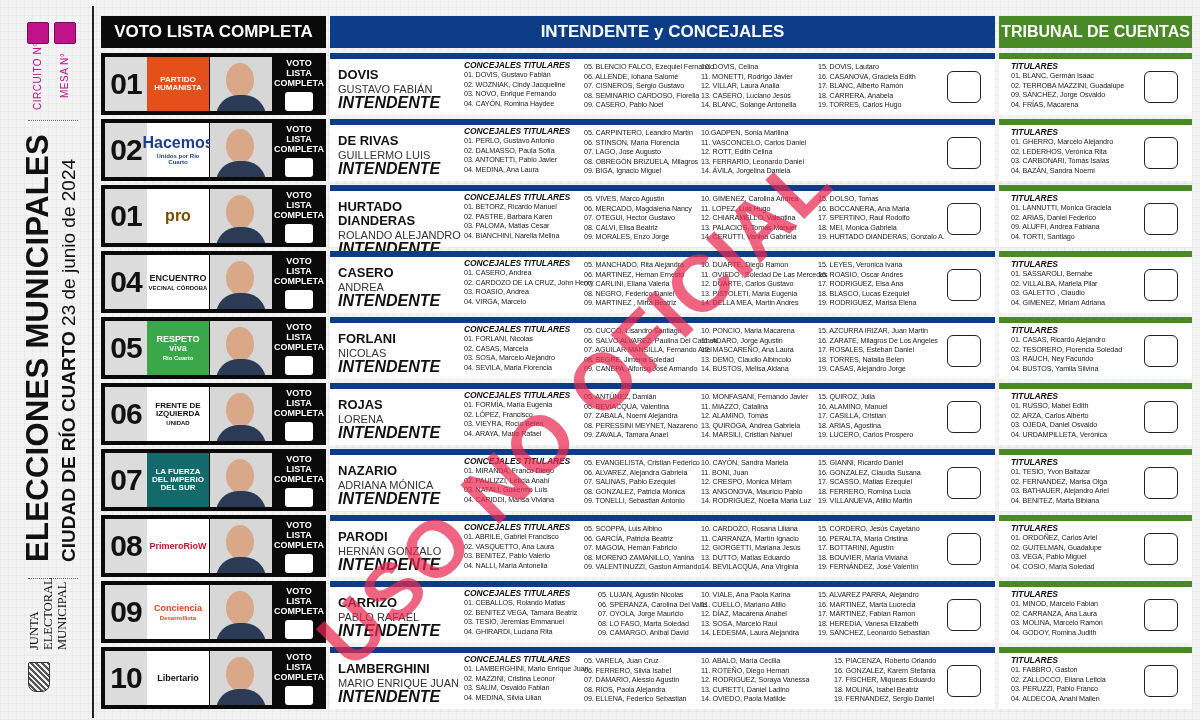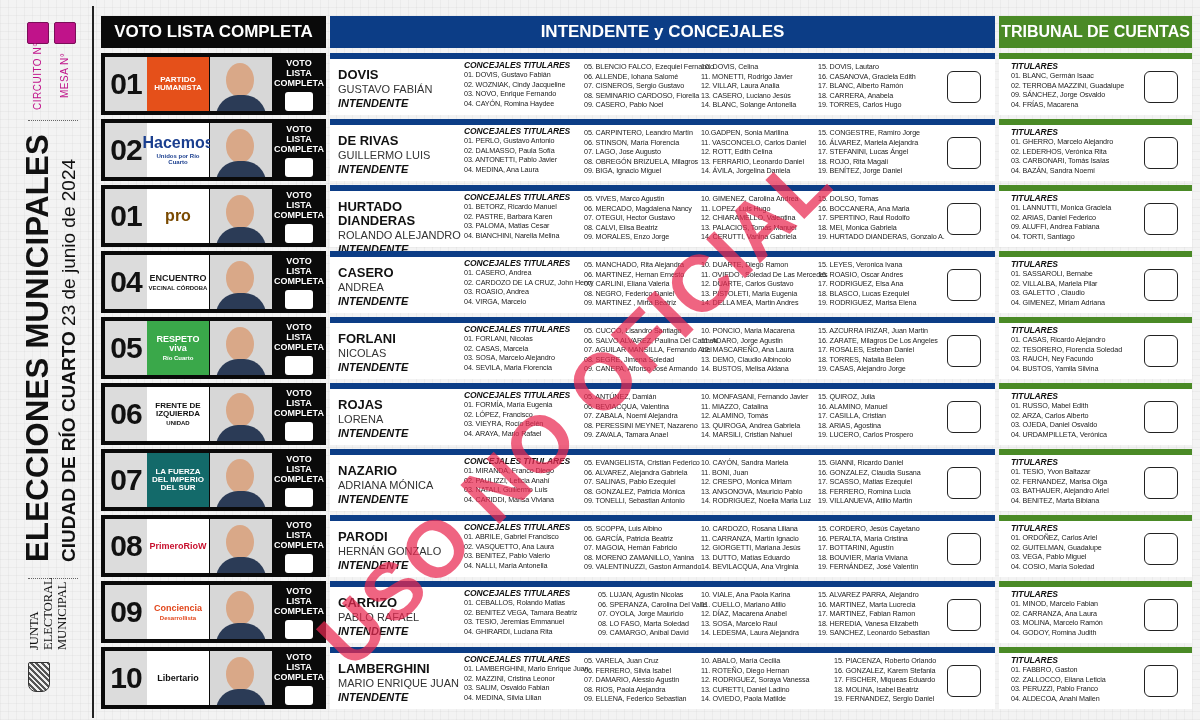--- a/index.html
+++ b/index.html
@@ -29,21 +29,21 @@
 .logo{width:62px;height:54px;display:flex;align-items:center;justify-content:center;flex-direction:column;font-weight:bold;text-align:center;line-height:1}
 .photo{width:62px;height:54px;margin-left:1px;background:#d7d7d7;position:relative;overflow:hidden}
 .head{position:absolute;left:16px;top:6px;width:28px;height:34px;border-radius:50%;background:#d9a888}
 .shoulders{position:absolute;left:6px;top:38px;width:50px;height:24px;border-radius:22px 22px 0 0;background:#2b3b56}
 .vlcbox{flex:1;display:flex;flex-direction:column;align-items:center;color:#fff;font-size:9px;font-weight:bold;line-height:10px;text-align:center;padding-top:1px}
 .cb{width:28px;height:28px;background:#fff;border-radius:3px;margin-top:4px}
 .int{position:absolute;left:229px;top:0;width:665px;height:62px;background:#fff;border-top:6px solid #0c3d86}
 .cand{position:absolute;left:8px;top:9px;width:125px;line-height:14px}
 .cand .ln{font-weight:bold;font-size:13px}
 .cand .fn{font-size:11px;color:#333}
-.cand .role{font-weight:bold;font-style:italic;font-size:11px}
+.cand .role{font-weight:bold;font-style:italic;font-size:16px}
 .col{position:absolute;top:1px;font-size:7.2px;line-height:9.6px;white-space:nowrap;letter-spacing:-.1px;color:#222}
 .col .h{font-weight:bold;font-style:italic;font-size:8.5px;line-height:10px;color:#111}
 .tick{position:absolute;right:14px;top:12px;width:34px;height:32px;border:1.5px solid #222;border-radius:6px;background:#fff}
 .tri{position:absolute;left:898px;top:0;width:193px;height:62px;background:#fff;border-top:6px solid #4a8a26}
 .tri .col{left:12px;top:2px}
 .tri .tick{right:14px}
 
 .wm{position:absolute;left:300px;top:620px;transform:rotate(-45deg);transform-origin:left top;font-weight:bold;font-size:80px;color:rgba(233,40,80,.72);white-space:nowrap;letter-spacing:2px;pointer-events:none}
 </style>
 </head>
@@ -177,28 +177,20 @@
           <div>09. BIGA, Ignacio Miguel</div>
         </div>
         <div class="col" style="left:371px">
           <div style="height:2px"></div>
           <div>10.GADPEN, Sonia Marilina</div>
           <div>11. VASCONCELO, Carlos Daniel</div>
           <div>12. ROTT, Edith Celina</div>
           <div>13. FERRARIO, Leonardo Daniel</div>
           <div>14. ÁVILA, Jorgelina Daniela</div>
         </div>
-        <div class="col" style="left:488px">
-          <div style="height:2px"></div>
-          <div>15. CONGESTRE, Ramiro Jorge</div>
-          <div>16. ÁLVAREZ, Mariela Alejandra</div>
-          <div>17. STEFANINI, Lucas Ángel</div>
-          <div>18. ROJO, Rita Magalí</div>
-          <div>19. BENÍTEZ, Jorge Daniel</div>
-        </div>
         <div class="tick"></div>
       </div>
       <div class="tri">
         <div class="col">
           <div class="h">TITULARES</div>
           <div>01. GHERRO, Marcelo Alejandro</div>
           <div>02. LEDERHOS, Verónica Rita</div>
           <div>03. CARBONARI, Tomás Isaías</div>
           <div>04. BAZÁN, Sandra Noemí</div>
         </div>

